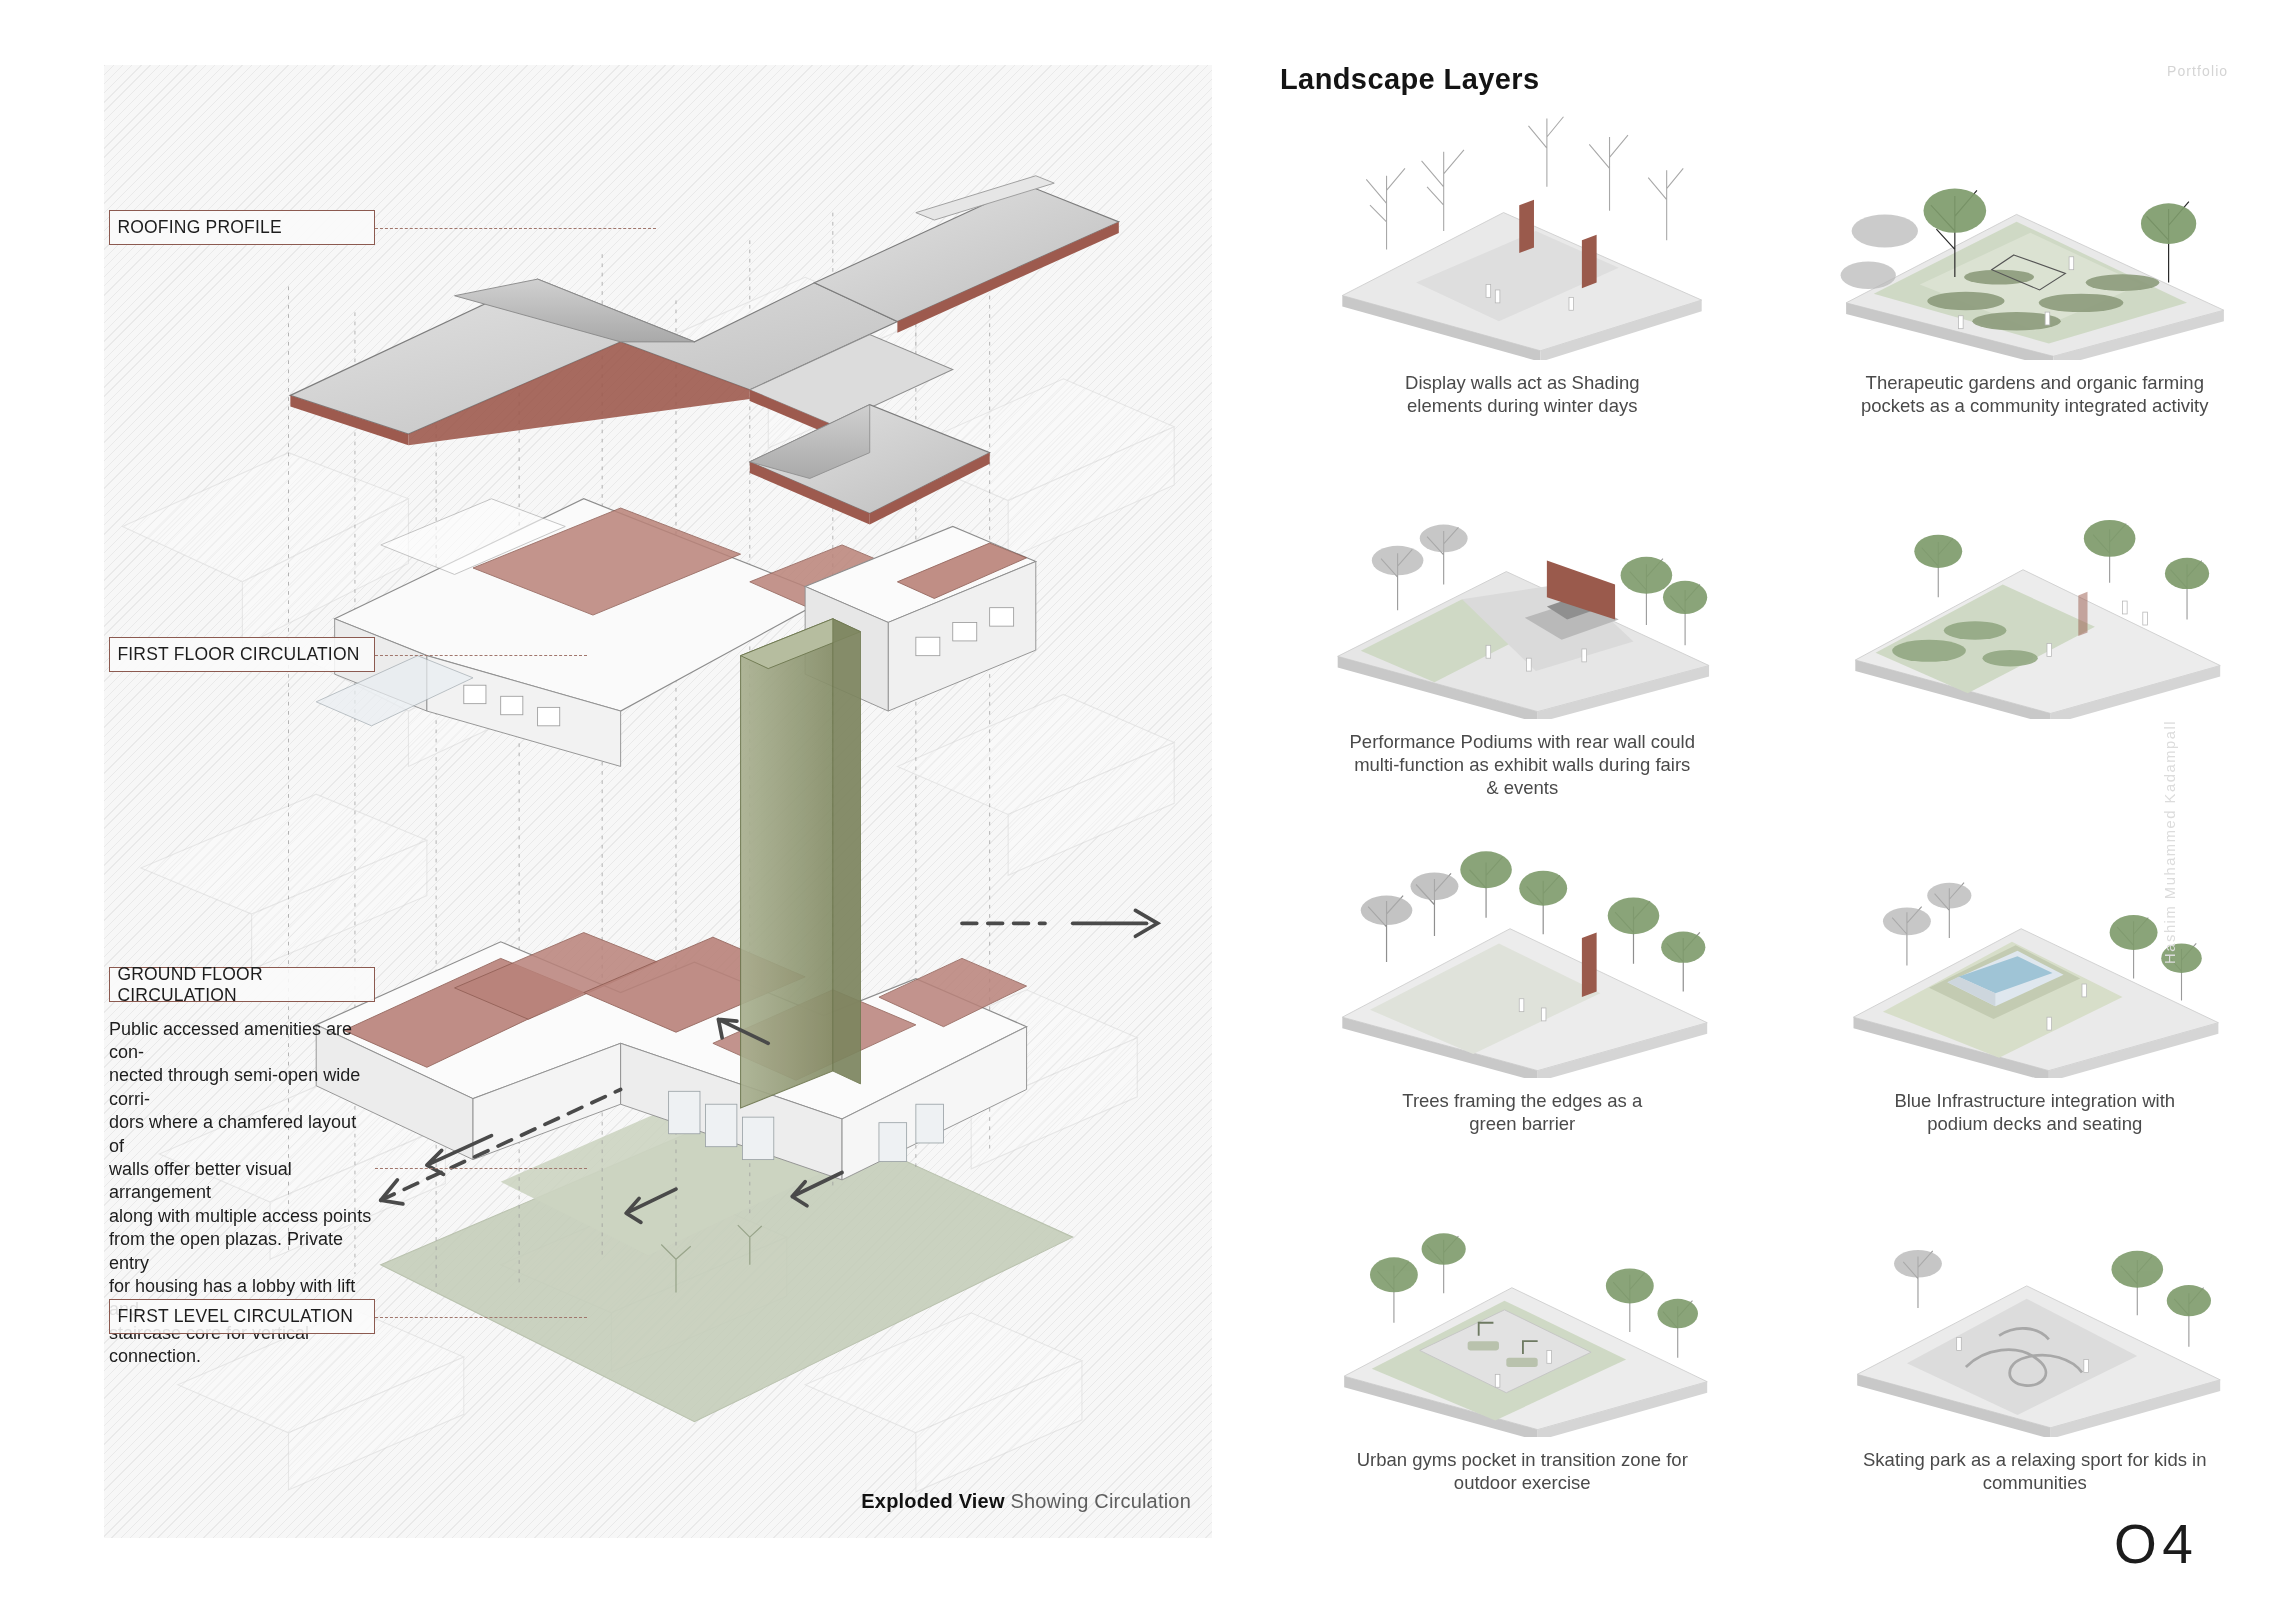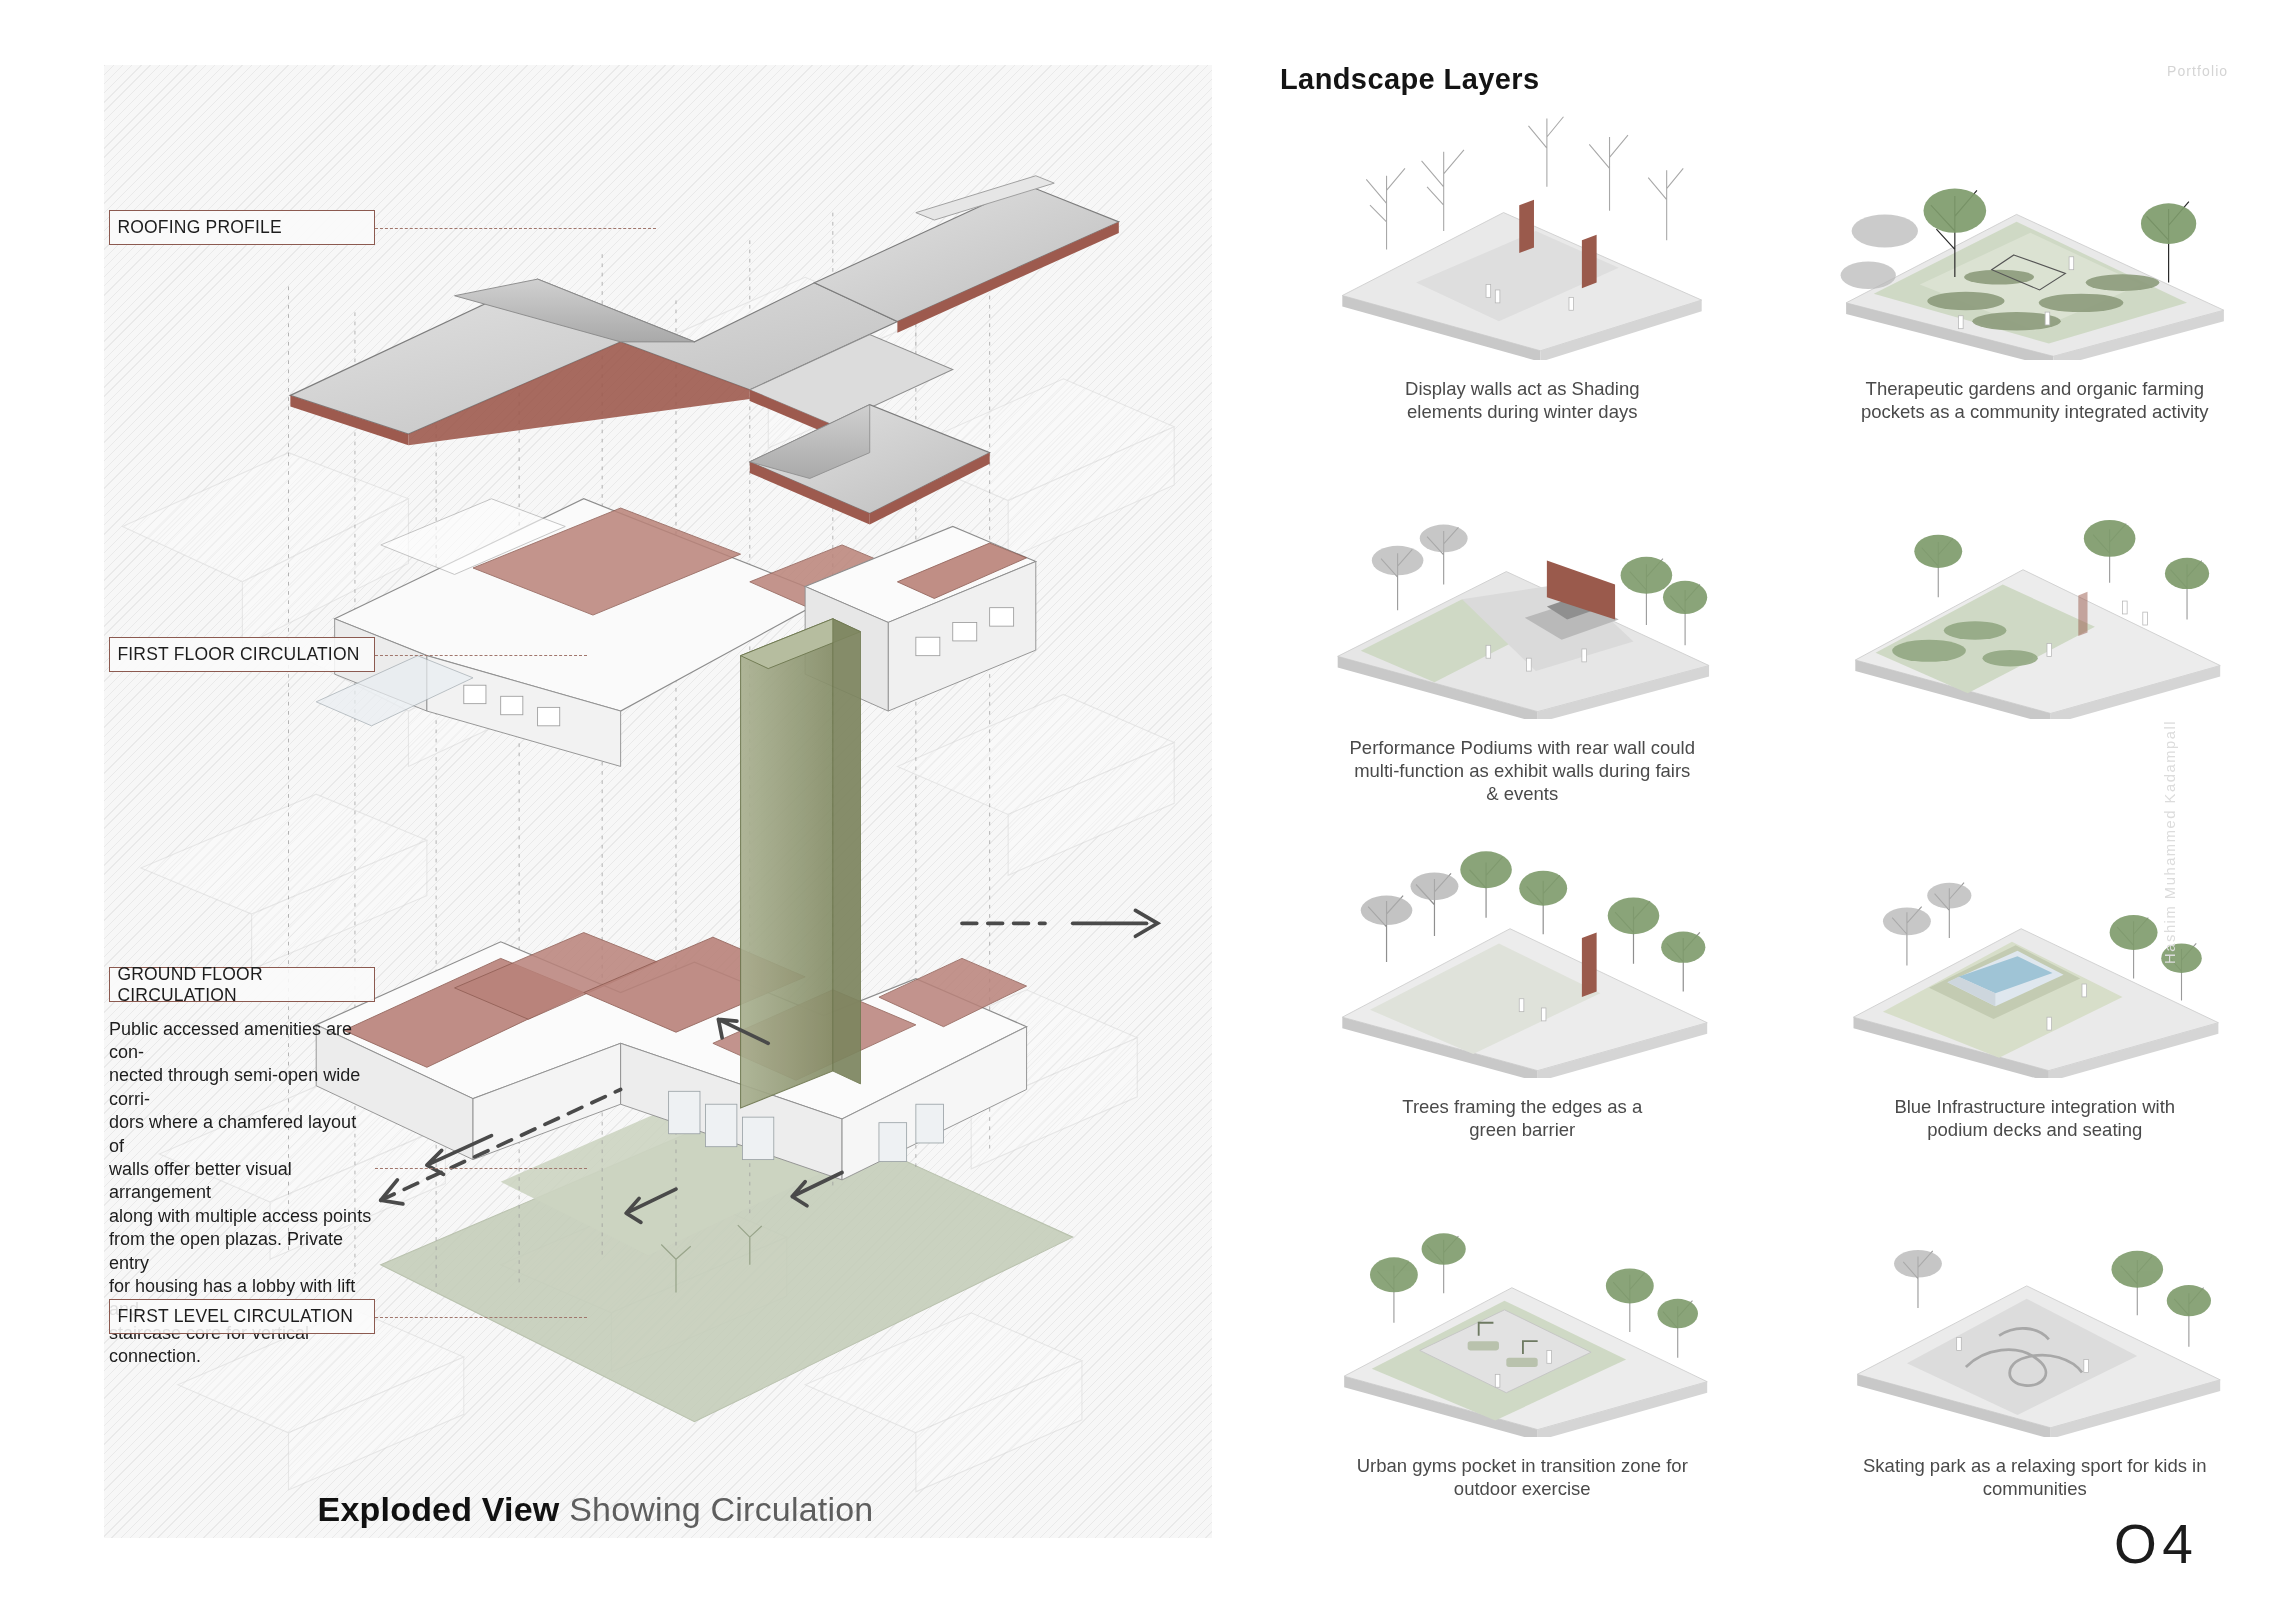--- a/index.html
+++ b/index.html
@@ -32,21 +32,21 @@
   #callout-roof  .leader{width:281px;}
   #callout-first {left:109px;top:637px;width:266px;}
   #callout-first .leader{width:212px;}
   #callout-ground{left:109px;top:967px;width:266px;}
   #callout-ground .leader{width:212px;}
   #callout-site  {left:109px;top:1299px;width:266px;}
   #callout-site  .leader{width:212px;}
 
   
   #exploded-caption{position:absolute;left:0;top:1490px;width:1191px;
-        text-align:center;z-index:45;font-size:34px;letter-spacing:0.2px;}
+        text-align:right;z-index:45;font-size:20px;letter-spacing:0.2px;}
   #exploded-caption .bold{font-weight:bold;color:#111;}
   #exploded-caption .light{color:#5e5e5e;}
 
   
   #right-panel{position:absolute;left:1266px;top:0;width:1025px;height:1621px;}
   #landscape-title{position:absolute;left:14px;top:63px;font-size:29px;
         font-weight:bold;letter-spacing:0.4px;color:#141414;}
   #portfolio-tag{position:absolute;left:2167px;top:63px;font-size:14px;
         color:#d4d4d4;letter-spacing:1.1px;z-index:5;}
   #author-vertical{position:absolute;left:2162px;top:720px;font-size:14.8px;
@@ -55,21 +55,21 @@
   #page-number{position:absolute;left:2114px;top:1512px;font-size:55px;
         color:#1c1c1c;letter-spacing:5.5px;font-weight:300;z-index:5;}
 
   
   #tile-grid{position:absolute;left:0px;top:102px;width:1025px;
              display:grid;grid-template-columns:1fr 1fr;
              grid-template-rows:repeat(4,359px);}
   .tile{position:relative;display:flex;flex-direction:column;align-items:center;}
   .tile .thumb{width:434px;height:258px;position:relative;}
   .tile .thumb svg{width:100%;height:100%;display:block;}
-  .tile .tcap{margin-top:17px;width:397px;text-align:center;font-size:18.5px;
+  .tile .tcap{margin-top:11px;width:397px;text-align:center;font-size:18.5px;
         line-height:1.25;color:#4a4a4a;white-space:pre-line;
         font-family:"Liberation Sans",sans-serif;}
 </style>
 </head>
 <body>
 
 <div id="left-panel">
   <div class="hatch"></div>
 
   <svg id="axo-svg" viewBox="0 0 1201 1596" preserveAspectRatio="none">

